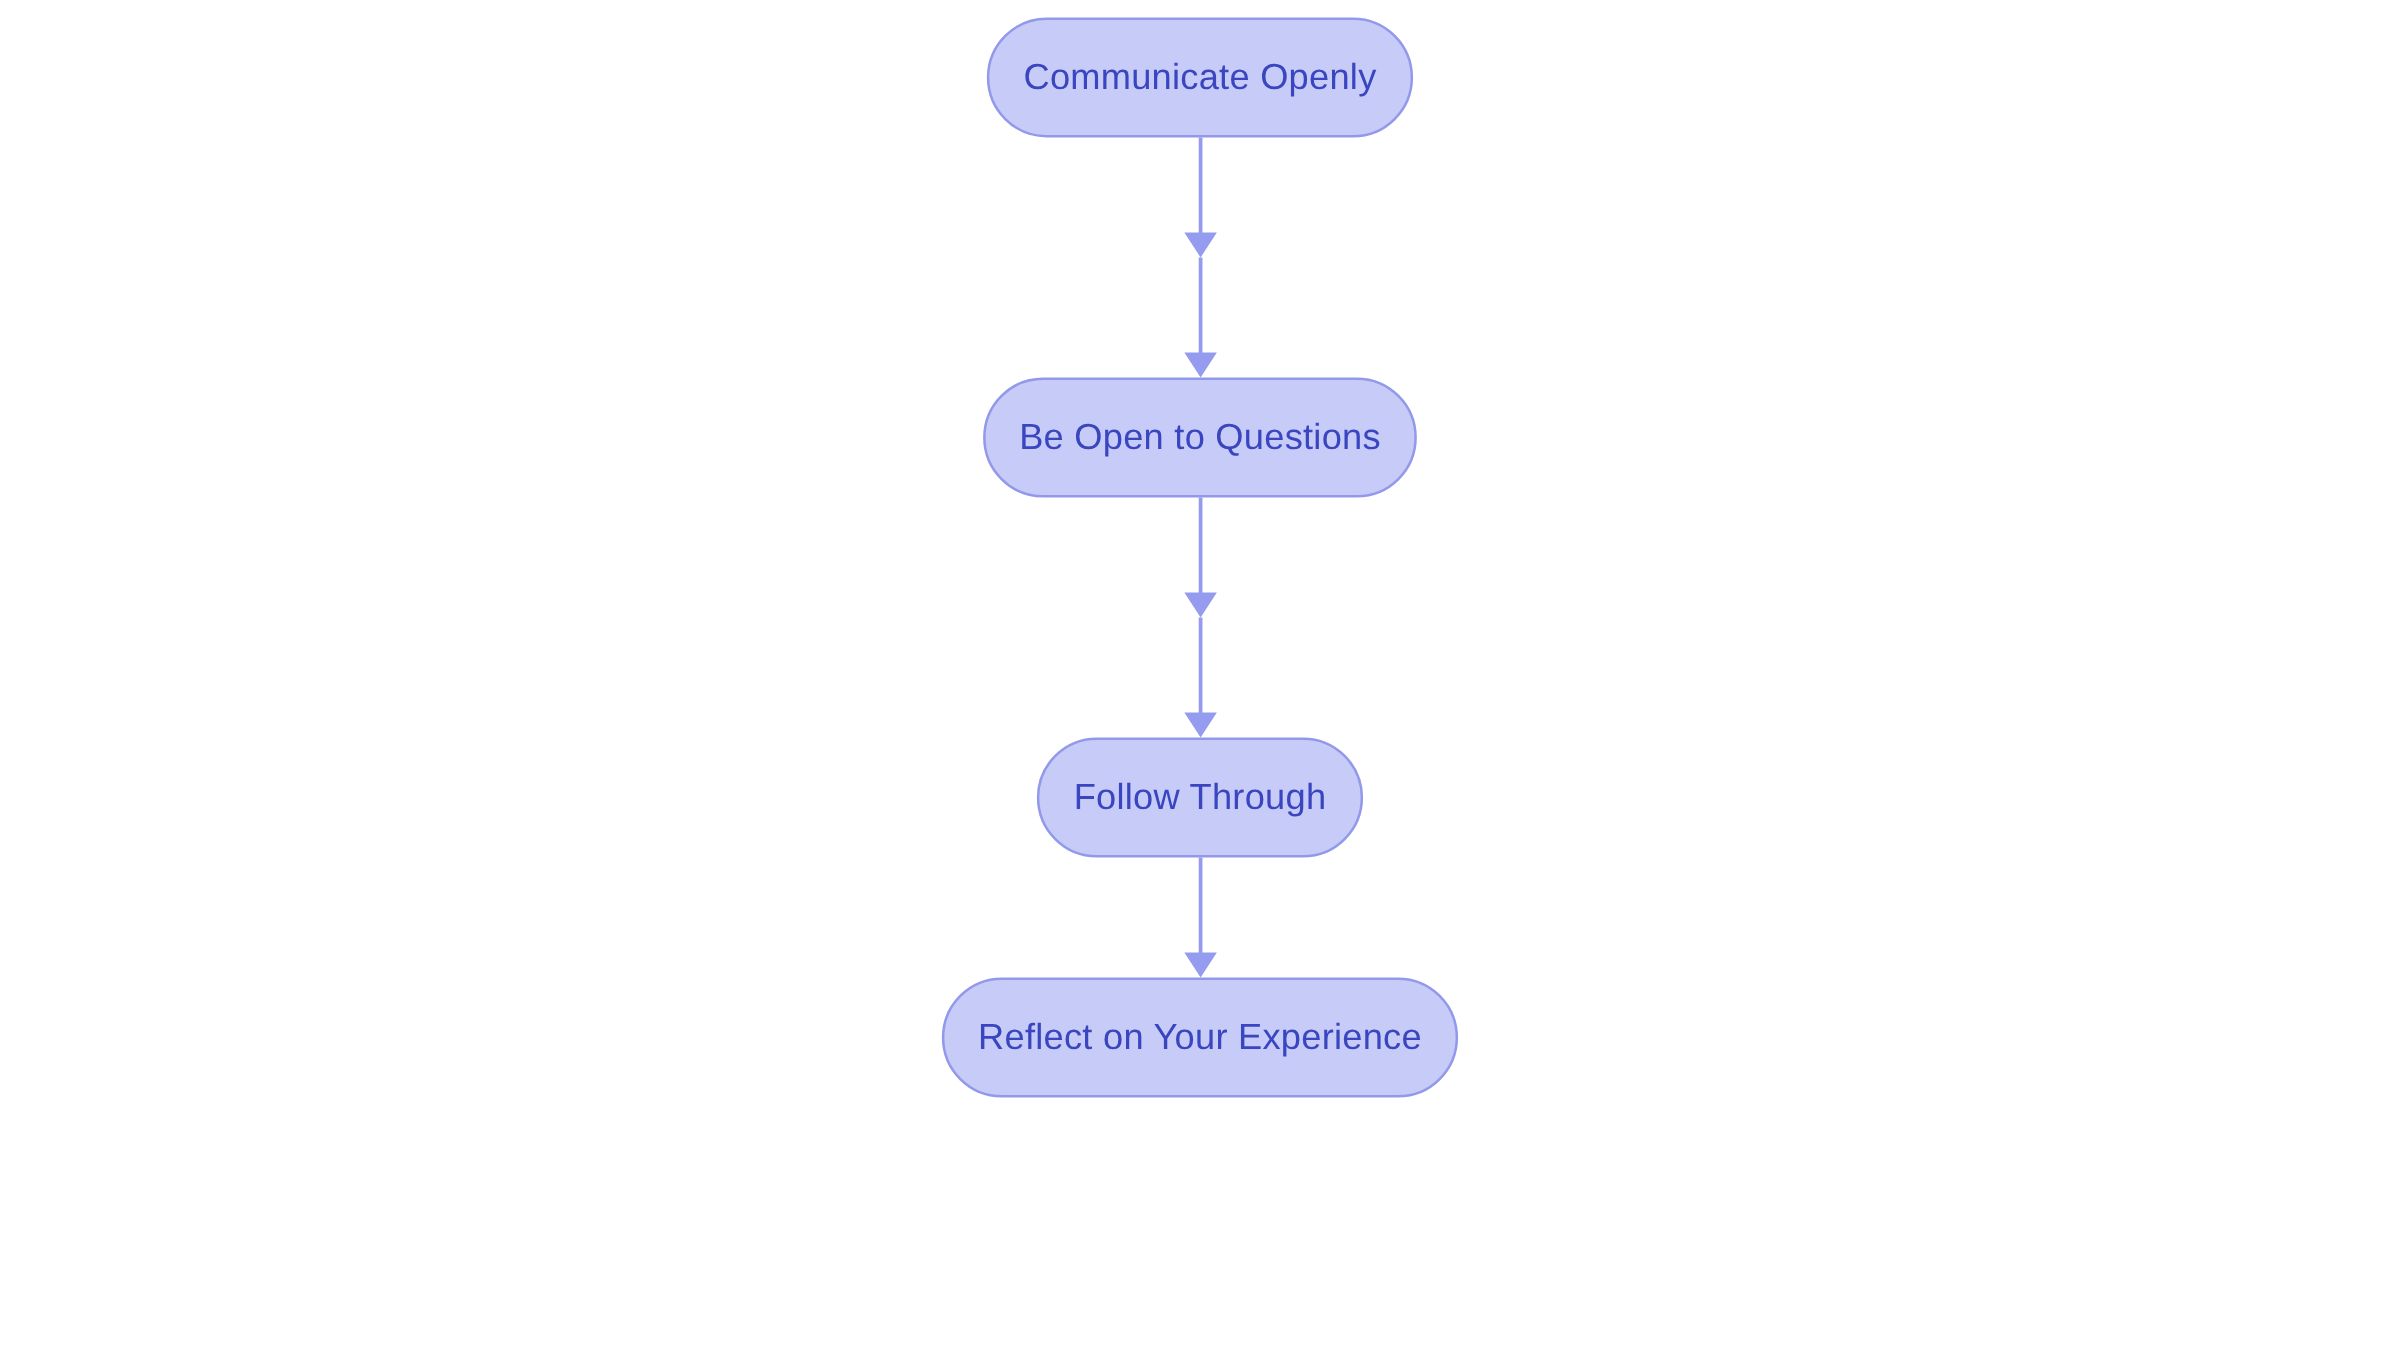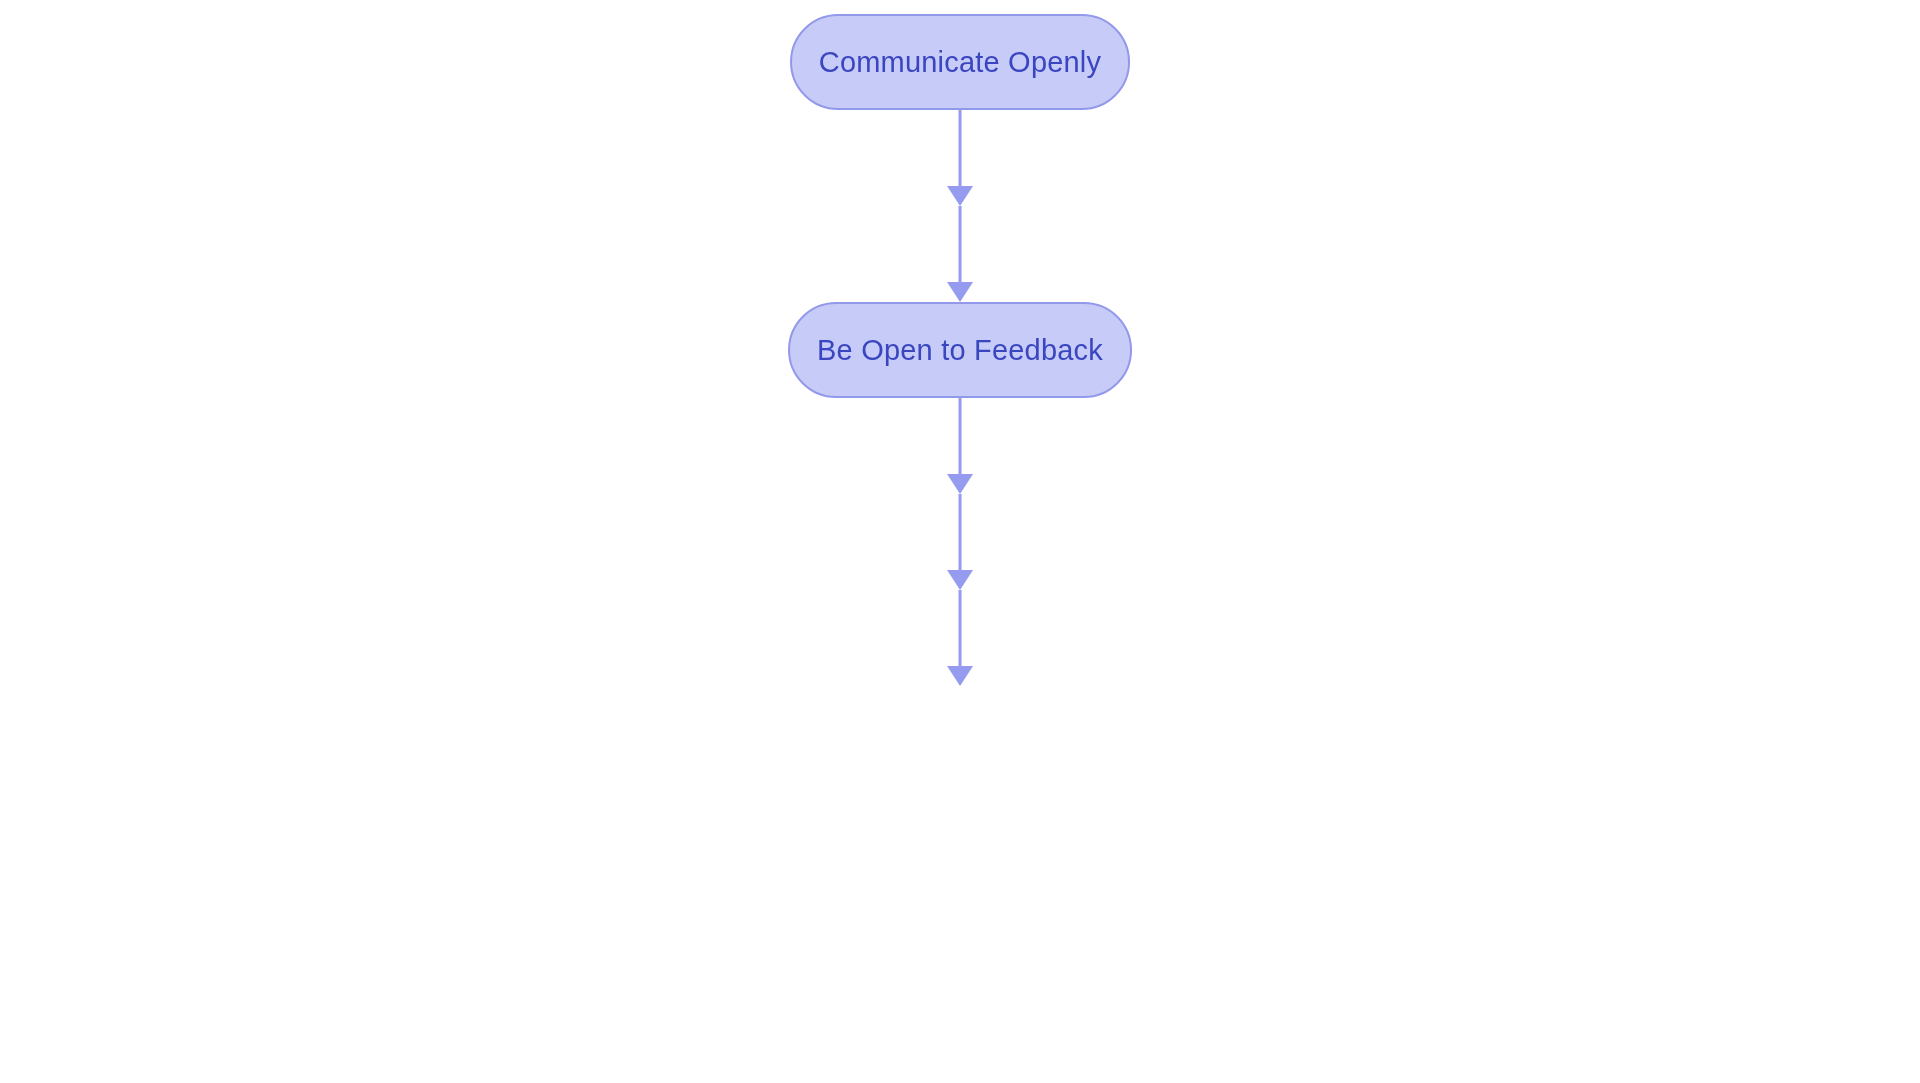--- a/index.html
+++ b/index.html
@@ -87,35 +87,41 @@
       <div class="arrow-head"></div>
     </div>
 
 
     <div class="connector">
       <div class="arrow-line"></div>
       <div class="arrow-head"></div>
     </div>
 
     <div class="node">
-      <span class="node-label">Be Open to Feedback</span>
+      <span class="node-label">Be Open to Questions</span>
     </div>
 
     <div class="connector">
       <div class="arrow-line"></div>
       <div class="arrow-head"></div>
     </div>
 
 
     <div class="connector">
       <div class="arrow-line"></div>
       <div class="arrow-head"></div>
     </div>
 
+    <div class="node">
+      <span class="node-label">Follow Through</span>
+    </div>
 
     <div class="connector">
       <div class="arrow-line"></div>
       <div class="arrow-head"></div>
     </div>
 
+    <div class="node node-wide">
+      <span class="node-label">Reflect on Your Experience</span>
+    </div>
 
   </div>
 </div>
 
 </body></html>

